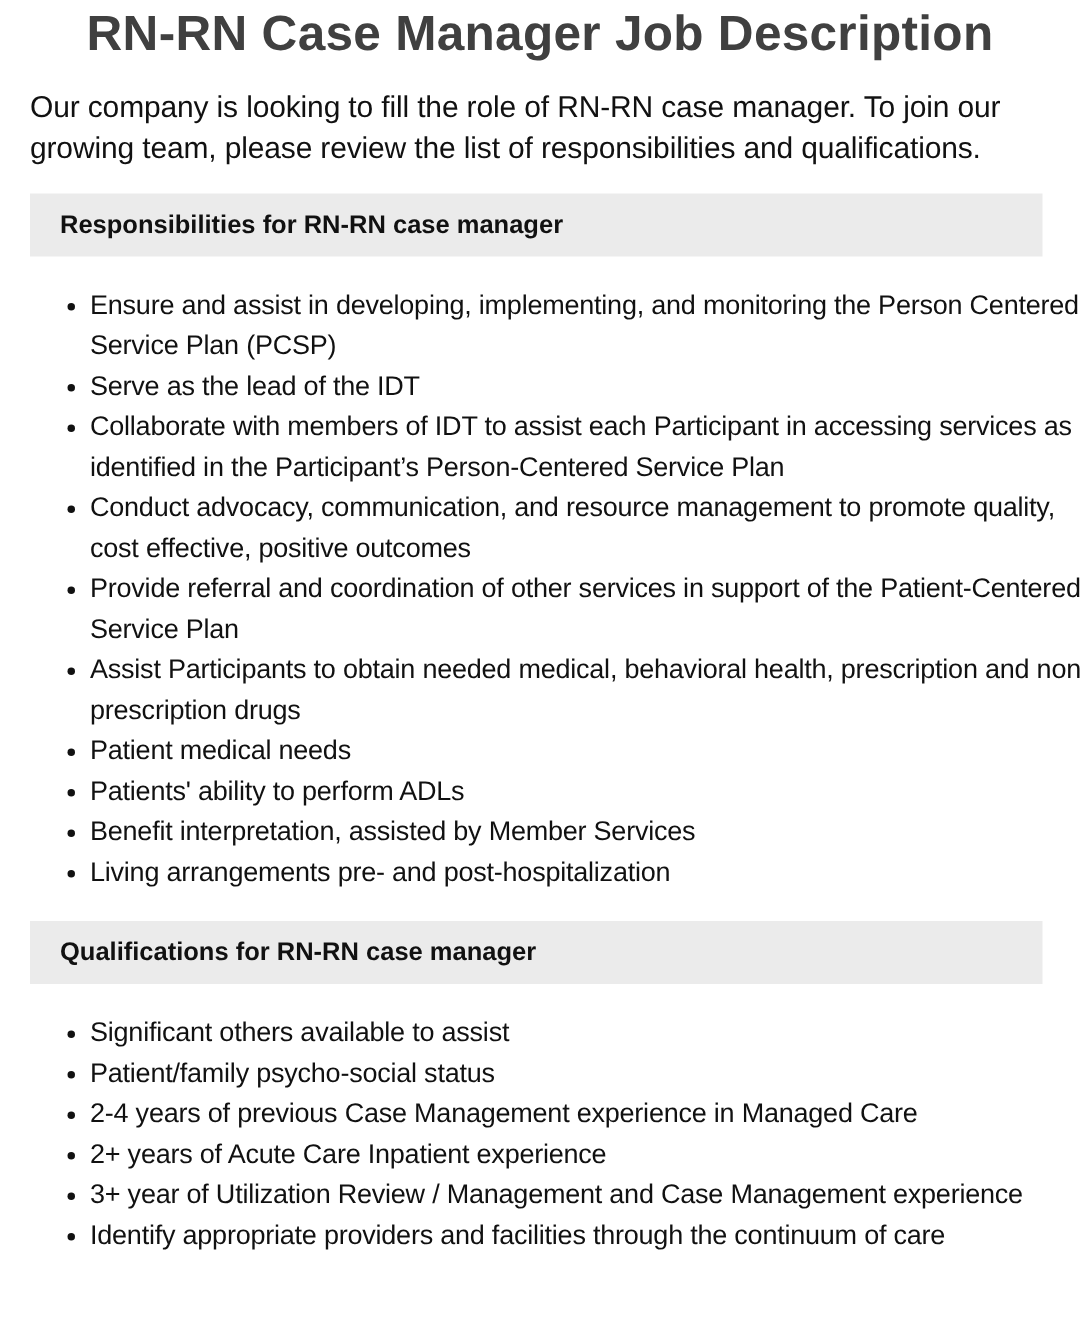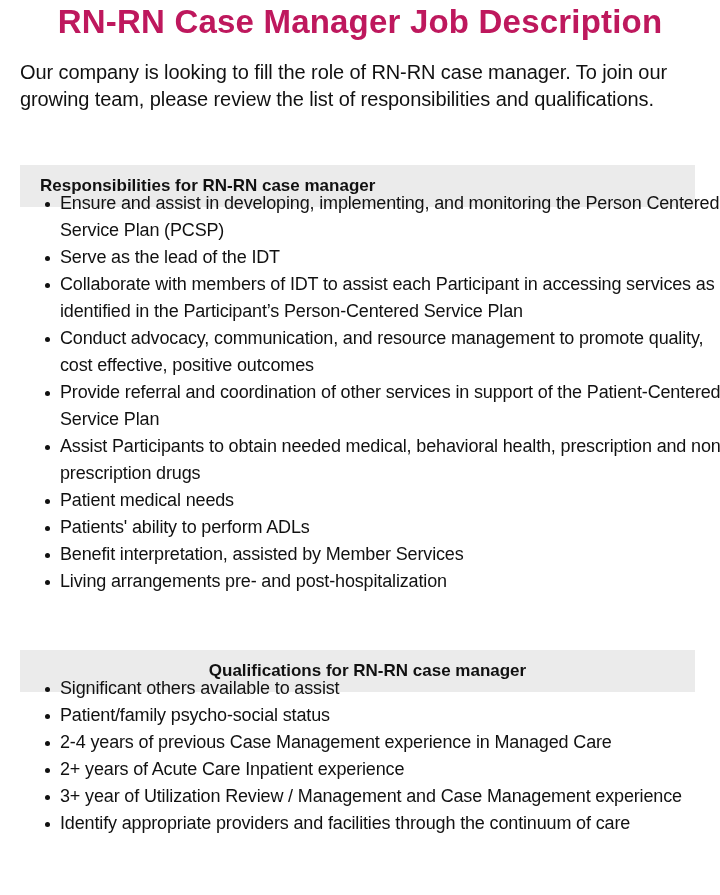--- a/index.html
+++ b/index.html
@@ -5,30 +5,30 @@
   html, body { margin: 0; padding: 0; background: #ffffff; }
   body {
     width: 720px; height: 895px; overflow: hidden;
     font-family: "Liberation Sans", "DejaVu Sans", sans-serif;
     color: #111111;
   }
   .page { position: relative; width: 720px; }
   h1 {
     margin: 0; position: absolute; top: 2px; left: 0; width: 720px;
     text-align: center; font-size: 33px; font-weight: bold; line-height: 40px;
-    letter-spacing: 0.2px; color: #be185d;
+    letter-spacing: 0.2px; color: #404040;
   }
   .intro {
     position: absolute; top: 59px; left: 20px; width: 690px;
     font-size: 20px; line-height: 27px; margin: 0; letter-spacing: -0.1px;
   }
   .section-header {
     position: absolute; left: 20px; width: 675px; height: 42px;
     background: #ebebeb; box-sizing: border-box; padding-left: 20px;
-    font-size: 17px; font-weight: bold; line-height: 42px; color: #111; margin-top: 36px;
+    font-size: 17px; font-weight: bold; line-height: 42px; color: #111;
   }
   ul.items {
     position: absolute; left: 20px; width: 680px; margin: 0; padding: 0 0 0 40px;
     list-style: none; font-size: 18px; line-height: 27px; letter-spacing: -0.15px;
   }
   ul.items li { position: relative; }
   ul.items li::before {
     content: ""; position: absolute; left: -15px; top: 12px;
     width: 5px; height: 5px; border-radius: 50%; background: #111;
   }
@@ -47,21 +47,21 @@
     <li>Collaborate with members of IDT to assist each Participant in accessing services as identified in the Participant’s Person-Centered Service Plan</li>
     <li>Conduct advocacy, communication, and resource management to promote quality, cost effective, positive outcomes</li>
     <li>Provide referral and coordination of other services in support of the Patient-Centered Service Plan</li>
     <li>Assist Participants to obtain needed medical, behavioral health, prescription and non-prescription drugs</li>
     <li>Patient medical needs</li>
     <li>Patients' ability to perform ADLs</li>
     <li>Benefit interpretation, assisted by Member Services</li>
     <li>Living arrangements pre- and post-hospitalization</li>
   </ul>
 
-  <div class="section-header" style="top:614px;text-align:center;">Qualifications for RN-RN case manager</div>
+  <div class="section-header" style="top:614px;">Qualifications for RN-RN case manager</div>
   <ul class="items" style="top:675px;">
     <li>Significant others available to assist</li>
     <li>Patient/family psycho-social status</li>
     <li>2-4 years of previous Case Management experience in Managed Care</li>
     <li>2+ years of Acute Care Inpatient experience</li>
     <li>3+ year of Utilization Review / Management and Case Management experience</li>
     <li>Identify appropriate providers and facilities through the continuum of care</li>
   </ul>
 </div>
 

